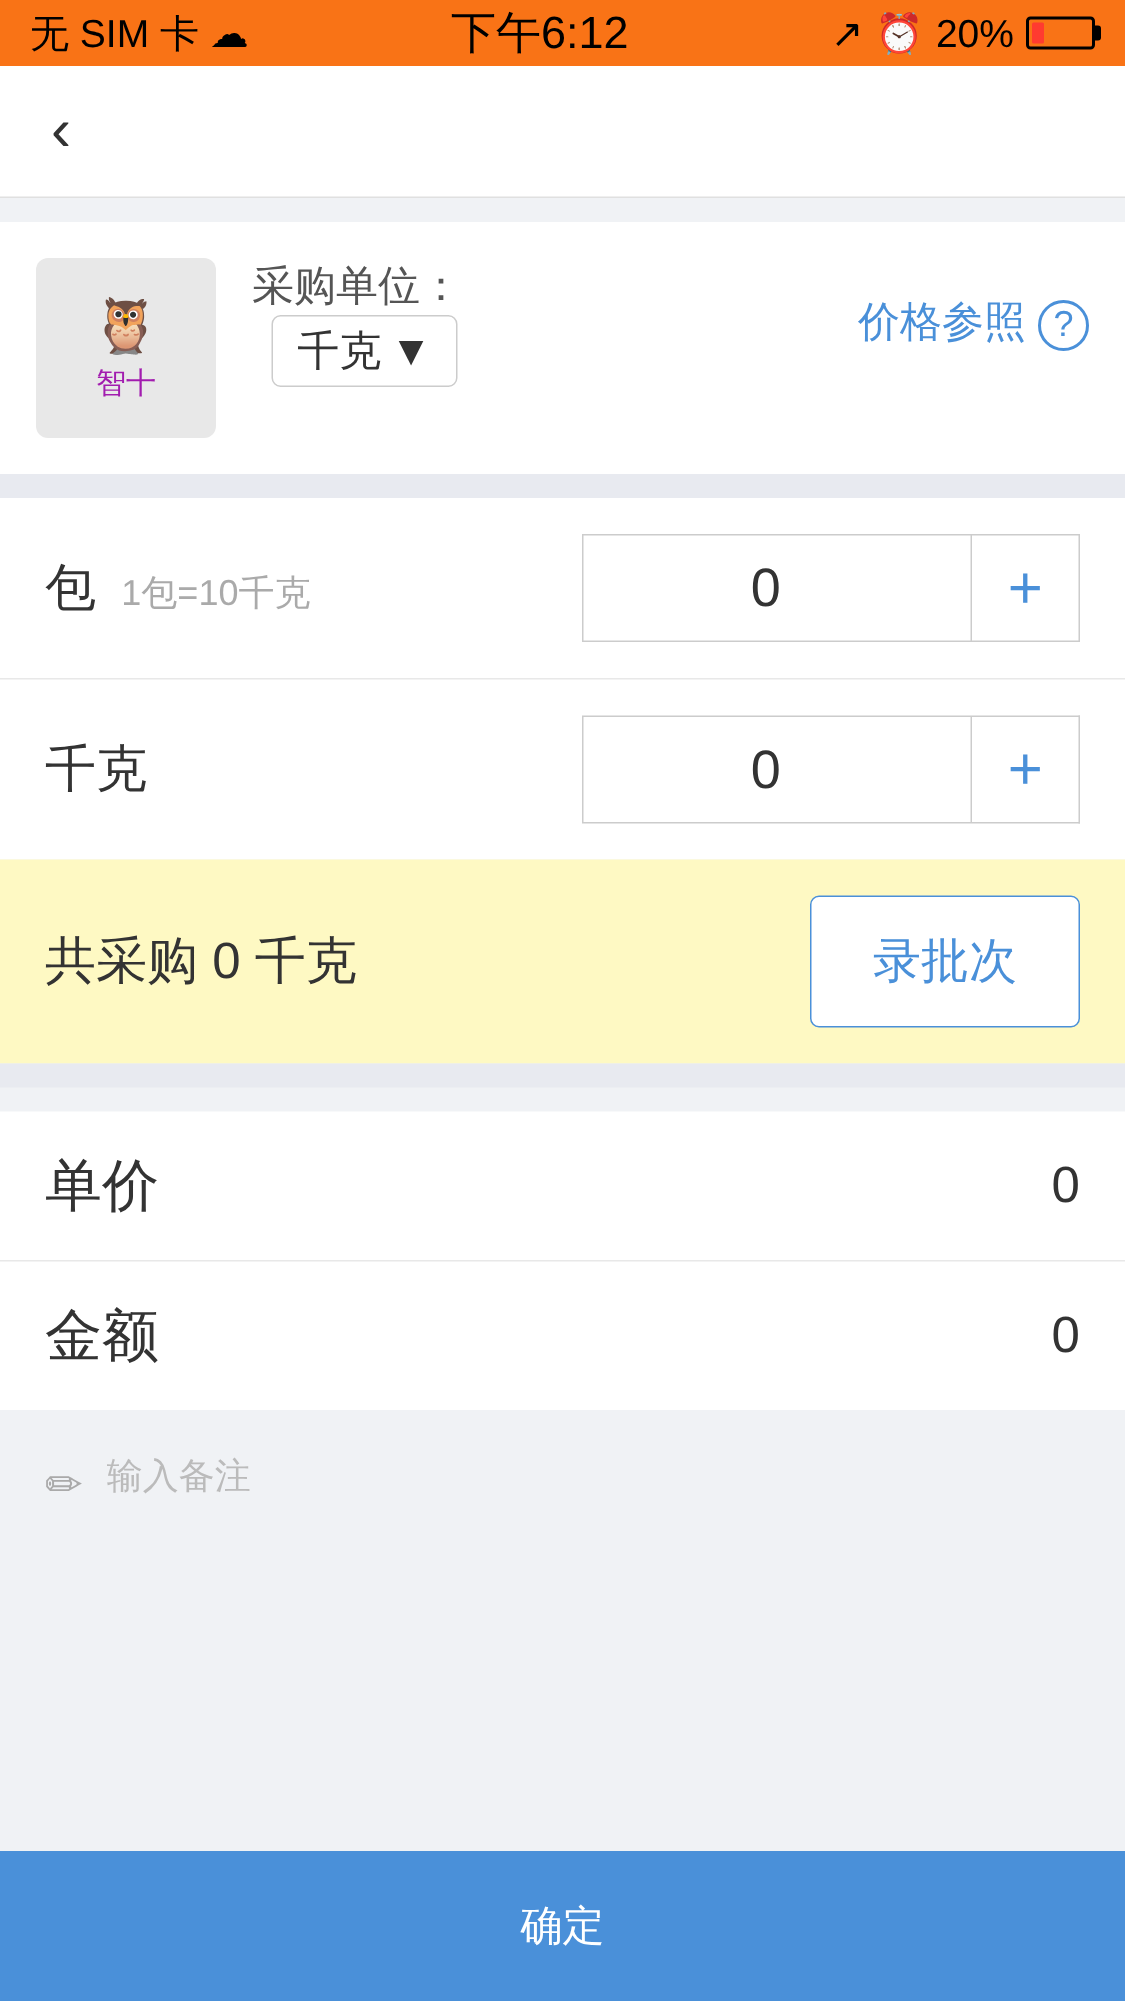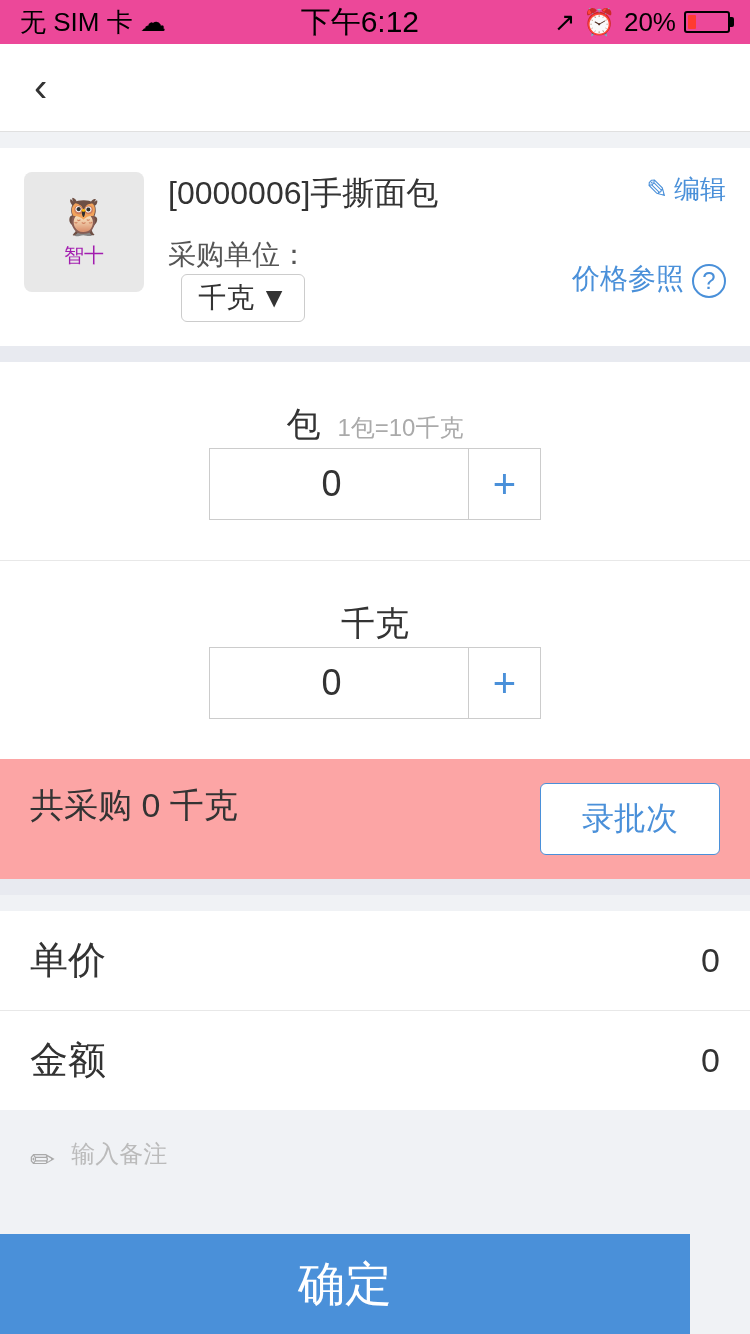--- a/index.html
+++ b/index.html
@@ -10,21 +10,21 @@
       font-family: -apple-system, "PingFang SC", "Helvetica Neue", Arial, sans-serif;
       background: #f0f2f5;
       font-size: 32px;
       color: #333;
     }
 
     
     .status-bar {
       width: 100%;
       height: 44px;
-      background: #ec4899;
+      background: #f97316;
       display: flex;
       align-items: center;
       justify-content: space-between;
       padding: 0 20px;
       font-size: 26px;
       color: #000;
     }
     .status-left { display: flex; align-items: center; gap: 10px; }
     .status-center { font-size: 30px; font-weight: 500; }
     .status-right { display: flex; align-items: center; gap: 8px; font-size: 26px; }
@@ -159,23 +159,22 @@
     }
 
     
     .input-section {
       background: #fff;
     }
     .input-row {
       display: flex;
       align-items: center;
       justify-content: space-between;
-      padding: 40px 30px;
+      padding: 24px 30px;
       border-bottom: 1px solid #e8e8e8;
-      flex-direction: column;
     }
     .input-row:last-child {
       border-bottom: none;
     }
     .input-label {
       font-size: 34px;
       color: #333;
     }
     .input-sublabel {
       font-size: 24px;
@@ -206,33 +205,33 @@
       font-size: 40px;
       color: #4a90d9;
       display: flex;
       align-items: center;
       justify-content: center;
       cursor: pointer;
     }
 
     
     .summary-row {
-      background: #fca5a5;
-      display: flex;
-      align-items: flex-start;
+      background: #fef9c3;
+      display: flex;
+      align-items: center;
       justify-content: space-between;
       padding: 24px 30px;
     }
     .summary-text {
       font-size: 34px;
       color: #333;
     }
     .record-btn {
       width: 180px;
-      height: 72px;
+      height: 88px;
       border: 1px solid #4a90d9;
       border-radius: 6px;
       background: #fff;
       color: #4a90d9;
       font-size: 32px;
       display: flex;
       align-items: center;
       justify-content: center;
       cursor: pointer;
     }
@@ -277,25 +276,25 @@
     .notes-placeholder {
       font-size: 24px;
       color: #bbb;
     }
 
     
     .confirm-btn {
       position: fixed;
       bottom: 0;
       left: 0;
-      width: 690px;
+      width: 750px;
       height: 100px;
       background: #4a90d9;
       color: #fff;
-      font-size: 47px;
+      font-size: 28px;
       display: flex;
       align-items: center;
       justify-content: center;
       cursor: pointer;
       border: none;
       margin-top: 28px;
     }
 
     
     .bottom-pad { height: 100px; }
@@ -323,29 +322,20 @@
 </div>
 
 <div class="product-card">
   <div class="product-image">
     <div class="product-image-inner">
       <div class="owl-icon">🦉</div>
       <div class="brand-text">智十</div>
     </div>
   </div>
   <div class="product-info">
-    <div class="product-header">
-      <div class="product-name">
-        <span>[0000006]</span><span>手撕面包</span>
-      </div>
-      <div class="edit-link">
-        <span>✎</span>
-        <span>编辑</span>
-      </div>
-    </div>
     <div class="product-unit-row">
       <div style="display:flex;align-items:center;flex-direction:column;">
         <span class="unit-label">采购单位：</span>
         <div class="unit-select">
           <span>千克</span>
           <span>▼</span>
         </div>
       </div>
       <div class="price-ref">
         <span>价格参照</span>

